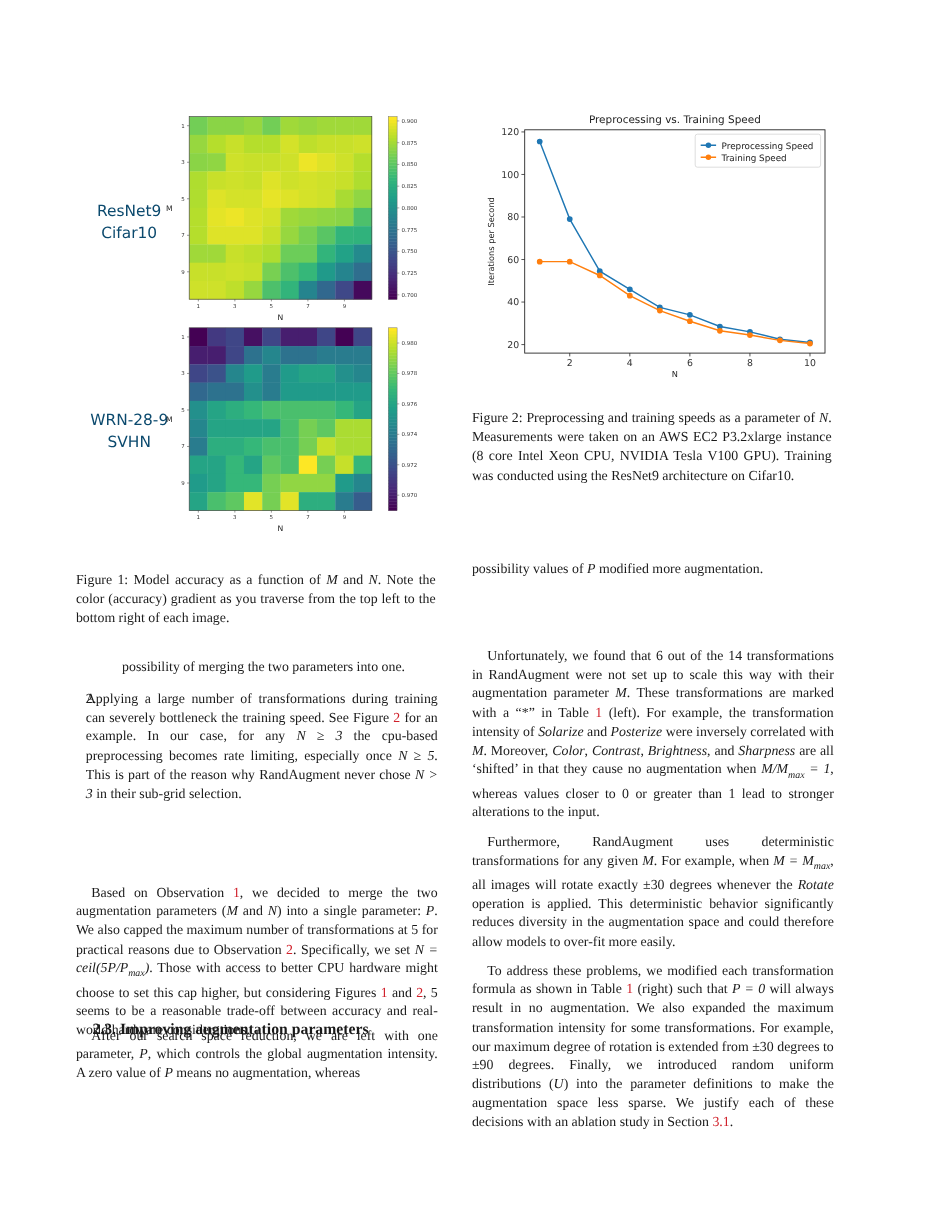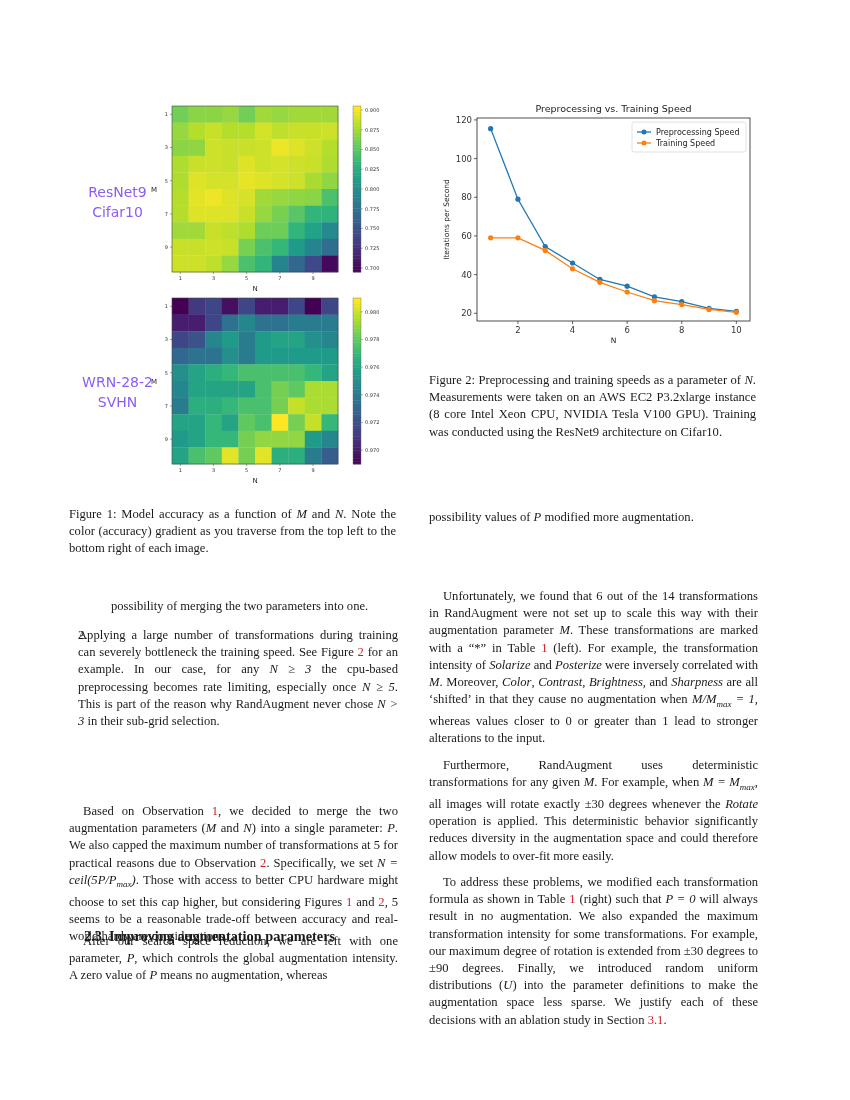--- a/index.html
+++ b/index.html
@@ -4,38 +4,38 @@
 <style>
   html, body { margin: 0; padding: 0; background: #ffffff; }
   body { width: 850px; height: 1100px; position: relative; overflow: hidden;
          font-family: "Liberation Serif", "DejaVu Serif", serif; color: #1a1a1a; }
   .abs { position: absolute; }
   .col-text { font-size: 12.6px; line-height: 17.2px; text-align: justify; }
   .indent { text-indent: 14px; margin-top: 48px; }
   .ref { color: #d0202a; }
   i.m { font-style: italic; }
   .side-label { font-family: "DejaVu Sans", "Liberation Sans", sans-serif; font-size: 14px;
-                text-align: center; line-height: 20px; color: #8b5cf6; }
+                text-align: center; line-height: 20px; color: #0c4a6e; }
   .tick { font-family: "DejaVu Sans", sans-serif; font-size: 5px; fill: #333; }
   .axis-lbl { font-family: "DejaVu Sans", sans-serif; font-size: 7px; fill: #222; }
   .chart-tick { font-family: "DejaVu Sans", sans-serif; font-size: 8.5px; fill: #333; }
   .chart-title { font-family: "DejaVu Sans", sans-serif; font-size: 9.5px; fill: #222; }
   .chart-axis { font-family: "DejaVu Sans", sans-serif; font-size: 7.5px; fill: #222; }
   .legend-txt { font-family: "DejaVu Sans", sans-serif; font-size: 8px; fill: #222; }
   h3.sec { margin: 15px; font-size: 14.3px; font-weight: bold; }
 </style>
 </head>
 <body>
 
 <div class="abs side-label" style="left:70px; top:182px; width:95px;">
   <div>ResNet9</div>
   <div>Cifar10</div>
 </div>
 <div class="abs side-label" style="left:70px; top:372px; width:95px;">
-  <div>WRN-28-2</div>
+  <div>WRN-28-9</div>
   <div>SVHN</div>
 </div>
 
 <svg class="abs" id="heatmap1" style="left:140px; top:100px;" width="260" height="195">
     <rect x="32" y="6" width="16.900000000000002" height="16.900000000000002" fill="rgb(114,206,86)"></rect>
     <rect x="48.6" y="6" width="16.900000000000002" height="16.900000000000002" fill="rgb(138,212,70)"></rect>
     <rect x="65.2" y="6" width="16.900000000000002" height="16.900000000000002" fill="rgb(138,212,70)"></rect>
     <rect x="81.80000000000001" y="6" width="16.900000000000002" height="16.900000000000002" fill="rgb(151,215,63)"></rect>
     <rect x="98.4" y="6" width="16.900000000000002" height="16.900000000000002" fill="rgb(114,206,86)"></rect>
     <rect x="115" y="6" width="16.900000000000002" height="16.900000000000002" fill="rgb(160,217,57)"></rect>
@@ -490,21 +490,21 @@
     <text x="231" y="37" class="legend-txt">Preprocessing Speed</text>
     <line x1="212" y1="45" x2="226" y2="45" stroke="#ff7f0e" stroke-width="1.3"></line>
     <circle cx="219" cy="45" r="2.5" fill="#ff7f0e"></circle>
     <text x="231" y="48" class="legend-txt">Training Speed</text>
   </svg>
 
 <div class="abs col-text" style="left:429px; top:372px; width:327px;">
   <span>Figure 2: Preprocessing and training speeds as a parameter of </span><i class="m">N</i><span>. Measurements were taken on an AWS EC2 P3.2xlarge instance (8 core Intel Xeon CPU, NVIDIA Tesla V100 GPU). Training was conducted using the ResNet9 architecture on Cifar10.</span>
 </div>
 
-<div class="abs col-text" style="left:69px; top:506px; width:327px;font-family:Liberation Serif, serif;">
+<div class="abs col-text" style="left:69px; top:519px; width:327px;font-family:Liberation Serif, serif;">
   <span>Figure 1: Model accuracy as a function of </span><i class="m">M</i><span> and </span><i class="m">N</i><span>. Note the color (accuracy) gradient as you traverse from the top left to the bottom right of each image.</span>
 </div>
 
 <div class="abs col-text" style="left:111px; top:598px; width:300px;">possibility of merging the two parameters into one.</div>
 
 <div class="abs col-text" style="left:78px; top:627px; width:320px;">
   <span style="position:absolute; left:0; top:0;">2.</span>
   <div style="">
     <span>Applying a large number of transformations during training can severely bottleneck the training speed. See Figure </span><a class="ref">2</a><span> for an example. In our case, for any </span><i class="m">N ≥ 3</i><span> the cpu-based preprocessing becomes rate limiting, especially once </span><i class="m">N ≥ 5</i><span>. This is part of the reason why RandAugment never chose </span><i class="m">N &gt; 3</i><span> in their sub-grid selection.</span>
   </div>

